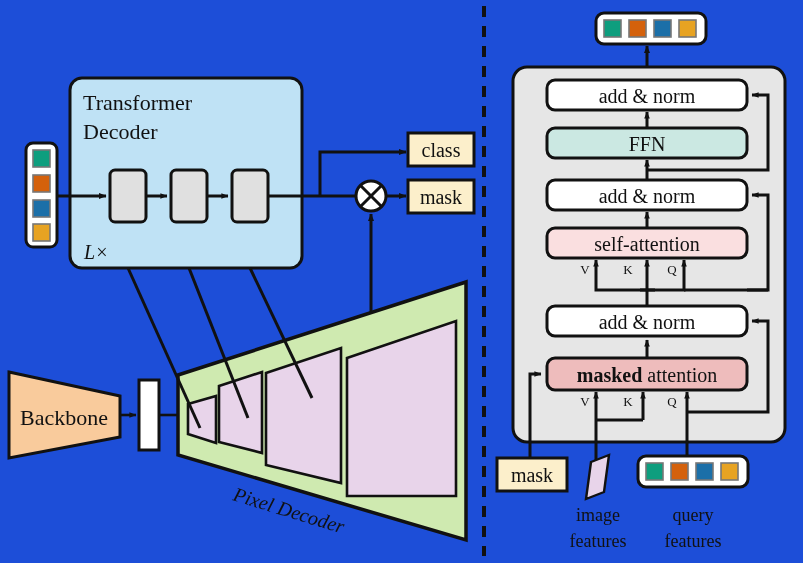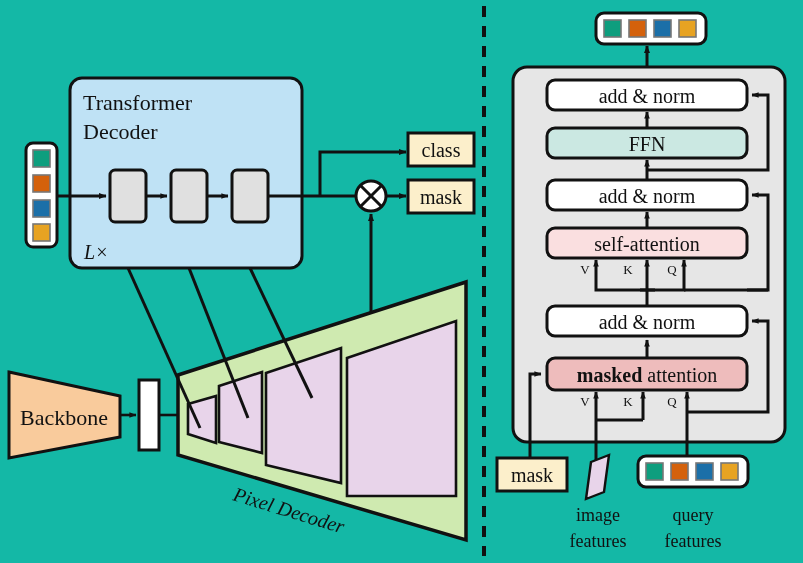--- a/index.html
+++ b/index.html
@@ -4,21 +4,21 @@
 <style>
   html, body {
     margin: 0;
     padding: 0;
     background: #ffffff;
   }
   #root {
     position: relative;
     width: 803px;
     height: 563px;
-    background: #14b8a6;
+    background: #1d4ed8;
     font-family: "Liberation Serif", "DejaVu Serif", serif;
     overflow: hidden;
   }
   svg.diagram {
     position: absolute;
     left: 0;
     top: 0;
     width: 803px;
     height: 563px;
   }

